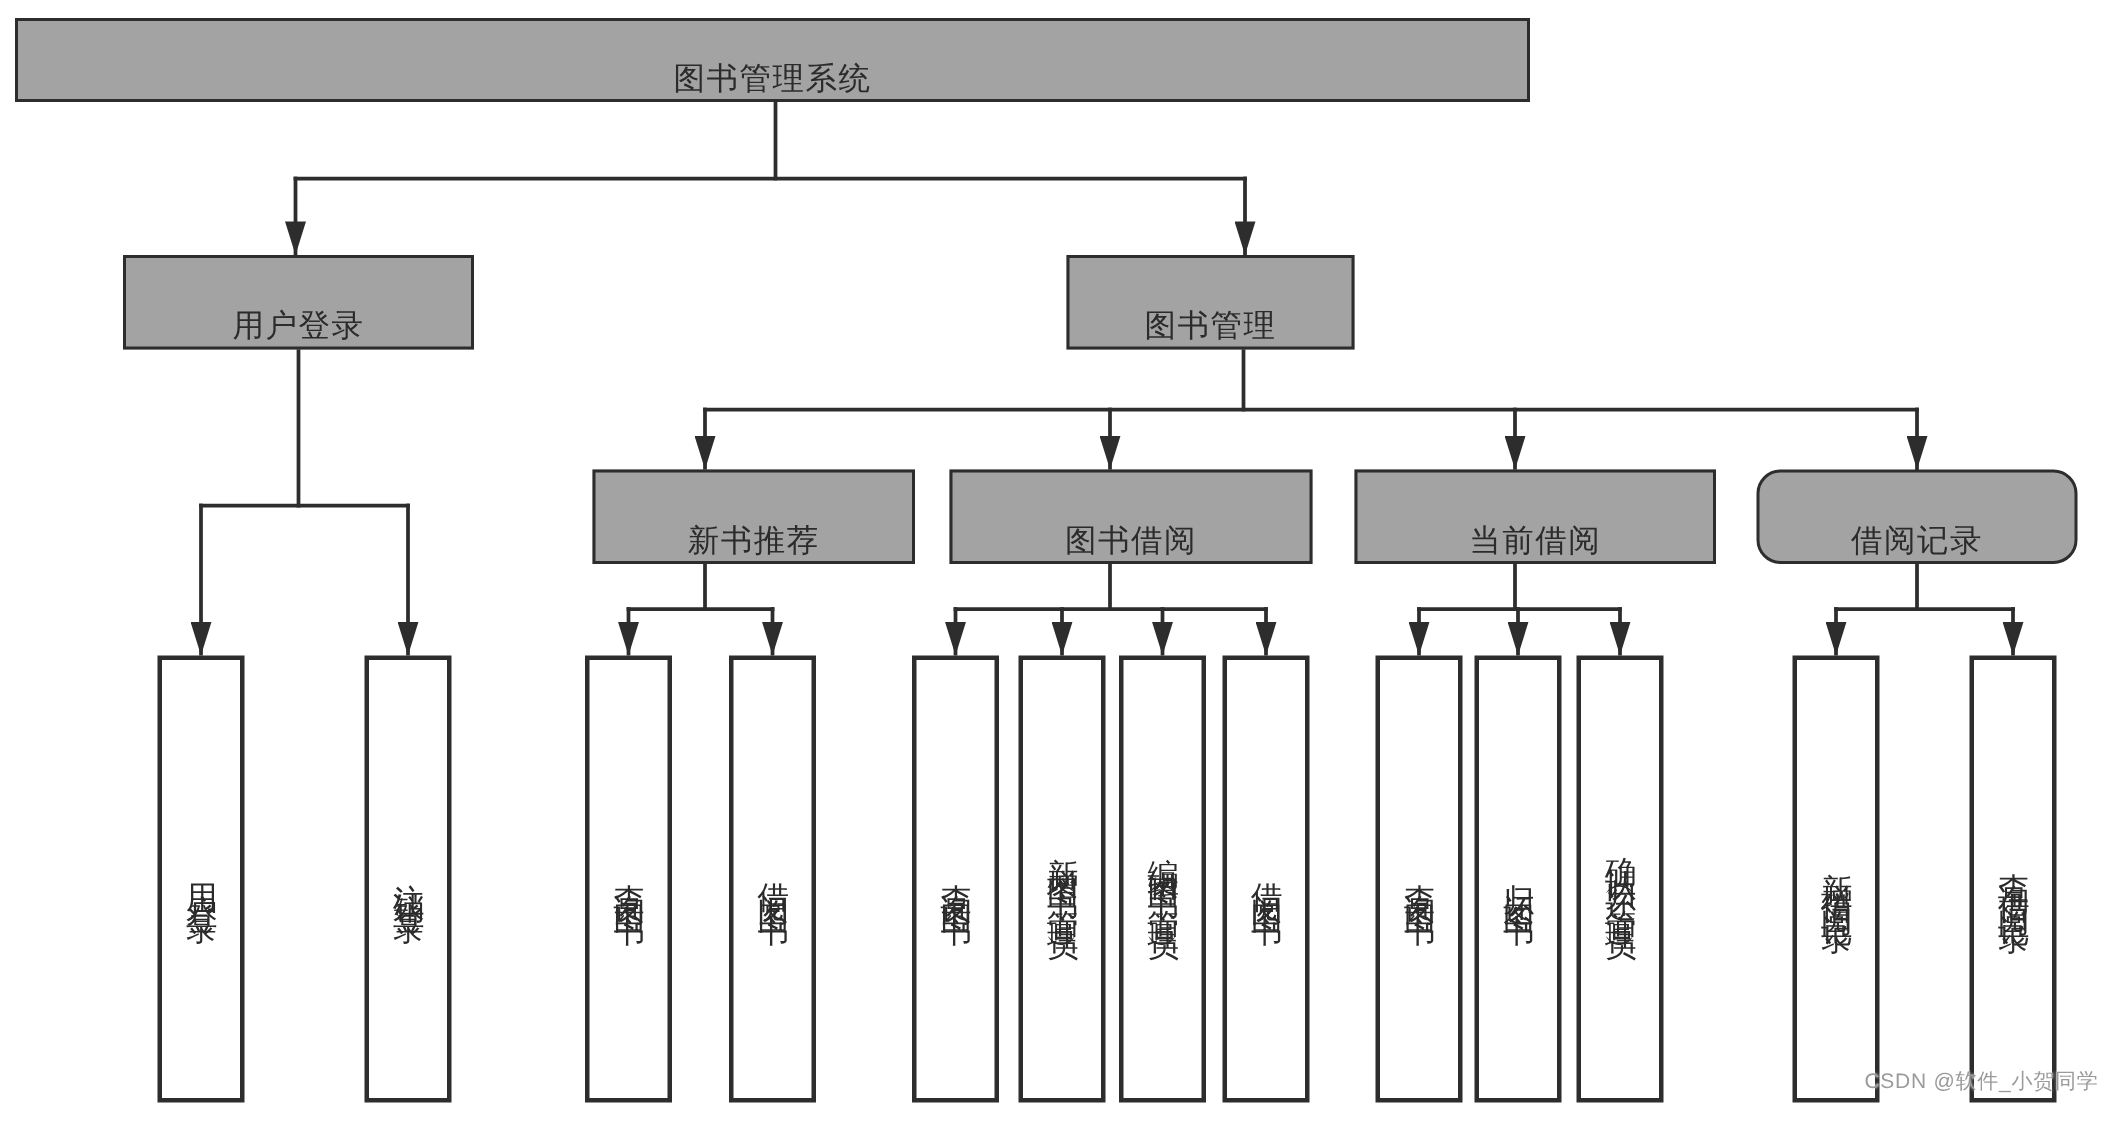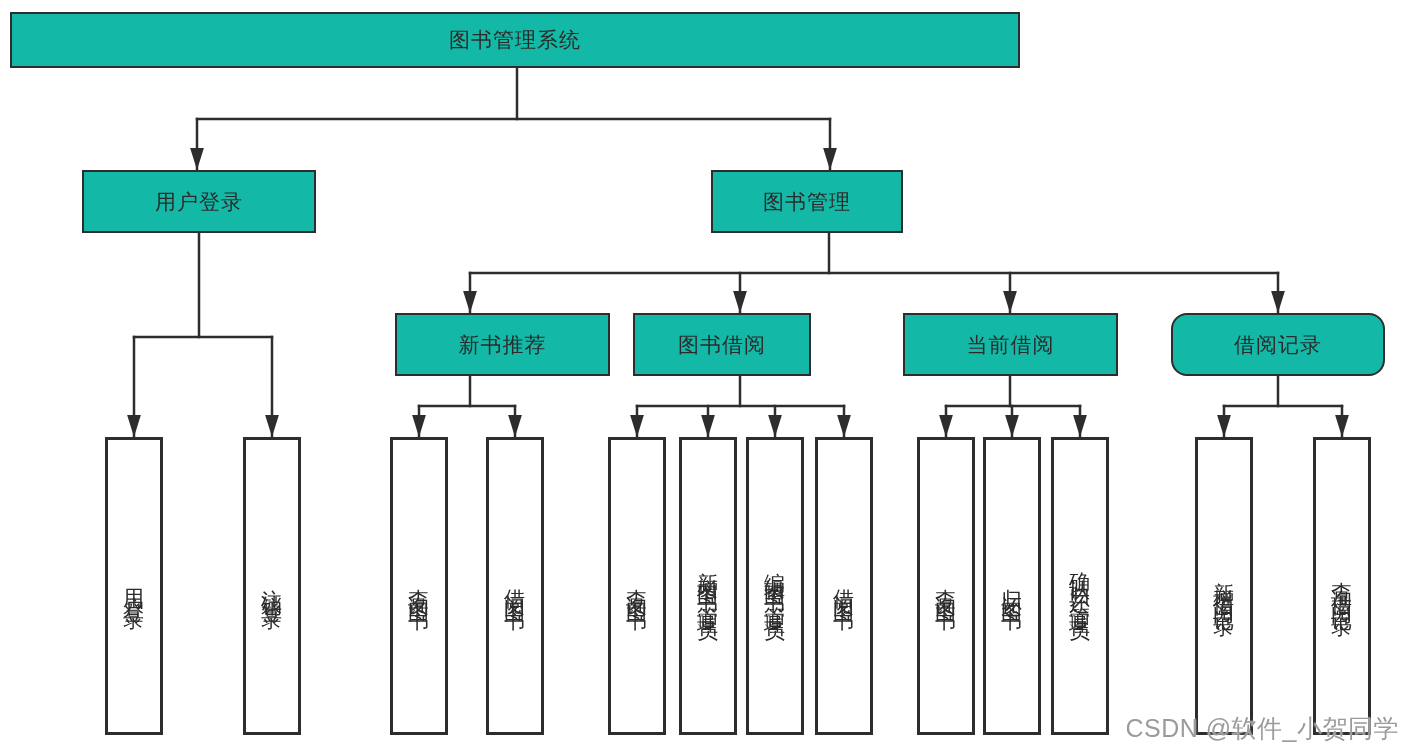--- a/index.html
+++ b/index.html
@@ -15,22 +15,22 @@
     background:var(--bg);
     font-family:"Liberation Sans","DejaVu Sans",sans-serif;
     color:var(--text);
     overflow:hidden;
   }
   #wires{position:absolute;left:0;top:0;width:1405px;height:747px;z-index:0;}
   .hbox{
     position:absolute;
     box-sizing:border-box;
     border:2.5px solid var(--line);
-    background:#14b8a6;
-    display:flex;align-items:center;justify-content:center;
+    background:#a3a3a3;
+    display:flex;align-items:flex-end;justify-content:center;
     font-size:21px;
     letter-spacing:1px;
     z-index:1;
   }
   .vbox{
     position:absolute;
     box-sizing:border-box;
     border:3px solid var(--line);
     background:#fff;
     display:flex;align-items:center;justify-content:center;
@@ -40,21 +40,21 @@
     writing-mode:vertical-rl;
     text-orientation:mixed;
     font-size:21px;
     line-height:1;
     letter-spacing:7px;
     white-space:nowrap;
   }
   #watermark{
     position:absolute;
     right:6px;top:712px;
-    font-size:25px;
+    font-size:14px;
     color:var(--wm);
     z-index:5;
     text-shadow:0 0 2px #fff;
     letter-spacing:0.5px;
   }
 </style>
 </head>
 <body>
 
 <div id="canvas">
@@ -116,24 +116,24 @@
   <div class="hbox" style="left:82px;top:170px;width:234px;height:63px;">
     <span>用户登录</span>
   </div>
   <div class="hbox" style="left:711px;top:170px;width:192px;height:63px;">
     <span>图书管理</span>
   </div>
 
   <div class="hbox" style="left:363px;top:313px;width:215px;height:63px;margin-left:32px;">
     <span>新书推荐</span>
   </div>
-  <div class="hbox" style="left:633px;top:313px;width:178px;height:63px;">
+  <div class="hbox" style="left:633px;top:313px;width:242px;height:63px;">
     <span>图书借阅</span>
   </div>
-  <div class="hbox" style="left:903px;top:313px;width:215px;height:63px;">
+  <div class="hbox" style="left:903px;top:313px;width:241px;height:63px;">
     <span>当前借阅</span>
   </div>
   <div class="hbox" style="left:1171px;top:313px;width:214px;height:63px;border-radius:16px;">
     <span>借阅记录</span>
   </div>
 
   <div class="vbox" style="left:105px;top:437px;width:58px;height:298px;">
     <span class="vlabel">用户登录</span>
   </div>
   <div class="vbox" style="left:243px;top:437px;width:58px;height:298px;">

